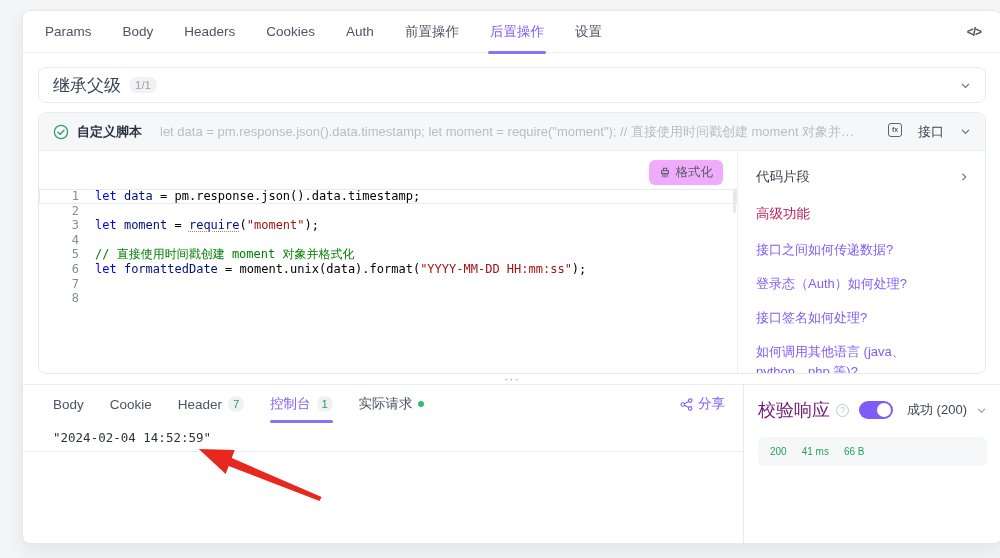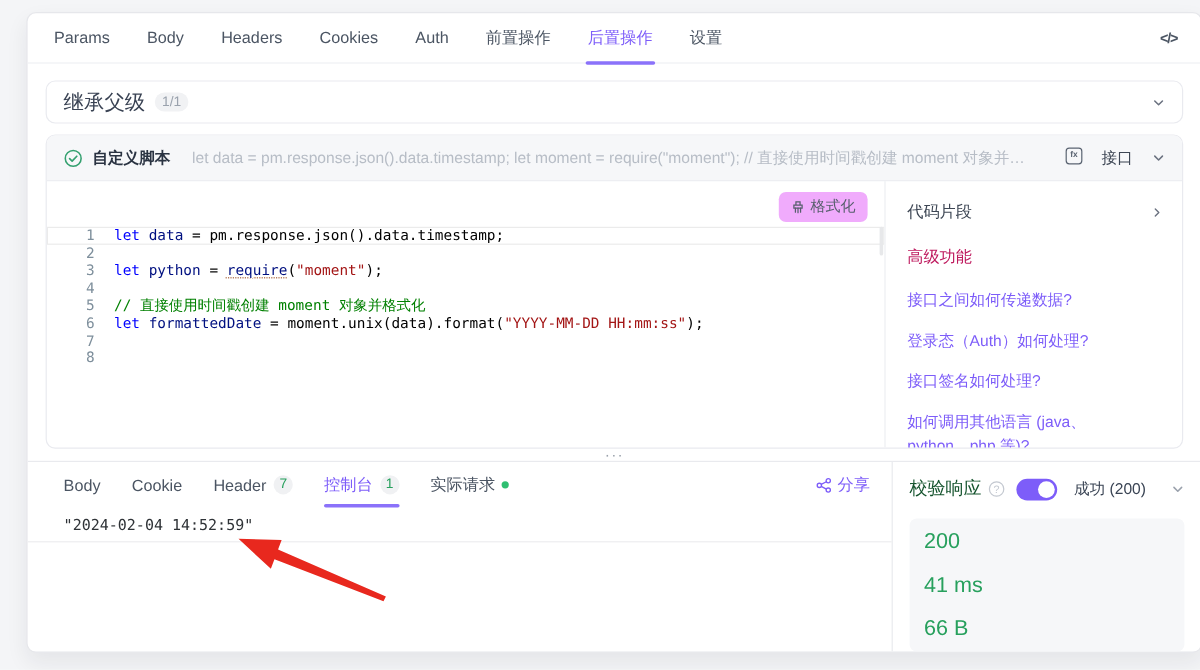--- a/index.html
+++ b/index.html
@@ -76,29 +76,29 @@
     display:flex; align-items:center; justify-content:center; padding:0 4px; }
   .greendot { width:6px; height:6px; border-radius:50%; background:#2fbf71; margin-left:-1px; }
   .share { margin-left:auto; display:flex; align-items:center; gap:5px; color:#7d5df9; font-size:13.5px; cursor:pointer; }
   .console { flex:1 1 auto; position:relative; min-height:0; }
   .log-row { height:29px; display:flex; align-items:center; padding-left:30px;
     border-bottom:1px solid #ededef; font-family:"DejaVu Sans Mono",monospace; font-size:12.5px; color:#2f3337; }
   .arrow-svg { position:absolute; left:0; top:0; width:100%; height:100%; pointer-events:none; }
 
   .bright { flex:0 0 258px; border-left:1px solid #e9eaee; display:flex; flex-direction:column; }
   .vrow { display:flex; align-items:center; padding:13px 14px 0 14px; gap:6px; }
-  .vlabel { font-size:15px; color:#14532d; white-space:nowrap; }
+  .vlabel { font-size:18px; color:#701a75; white-space:nowrap; }
   .help { width:13px; height:13px; border:1px solid #c3c8d0; border-radius:50%; color:#c3c8d0;
     font-size:9px; display:flex; align-items:center; justify-content:center; }
   .toggle { width:34px; height:18px; border-radius:9px; background:#7d5df9; position:relative; cursor:pointer; margin:0 4px; }
   .toggle .knob { position:absolute; top:2px; right:2px; width:14px; height:14px; border-radius:50%; background:#fff; }
   .status-txt { font-size:13px; color:#3a4454; margin-left:4px; white-space:nowrap; }
   .vrow .chev { margin-left:auto; }
   .metrics { margin:15px 14px 0 14px; background:#f6f7f9; border-radius:6px; padding:9px 12px;
-    display:flex; gap:15px; font-size:18px; color:#27a05d;flex-direction:column; }
+    display:flex; gap:15px; font-size:10px; color:#27a05d; }
 </style>
 </head>
 <body>
 
 <div class="window">
 
   <div class="tabbar">
     <div class="ttab">Params</div>
     <div class="ttab">Body</div>
     <div class="ttab">Headers</div>
@@ -157,21 +157,21 @@
             <div class="cl cur">
               <span class="ln">1</span>
               <span class="ct"><span class="kw">let</span><span class="vr"> data </span><span class="op">= </span><span class="pl">pm.response.json().data.timestamp;</span></span>
             </div>
             <div class="cl">
               <span class="ln">2</span>
                 <span class="ct"></span>
             </div>
             <div class="cl">
               <span class="ln">3</span>
-              <span class="ct"><span class="kw">let</span><span class="vr"> python </span><span class="op">= </span><span class="fn">require</span><span class="pl">(</span><span class="st">"moment"</span><span class="pl">);</span></span>
+              <span class="ct"><span class="kw">let</span><span class="vr"> moment </span><span class="op">= </span><span class="fn">require</span><span class="pl">(</span><span class="st">"moment"</span><span class="pl">);</span></span>
             </div>
             <div class="cl">
               <span class="ln">4</span>
                 <span class="ct"></span>
             </div>
             <div class="cl">
               <span class="ln">5</span>
               <span class="ct"><span class="cm">// 直接使用时间戳创建 moment 对象并格式化</span></span>
             </div>
             <div class="cl">

